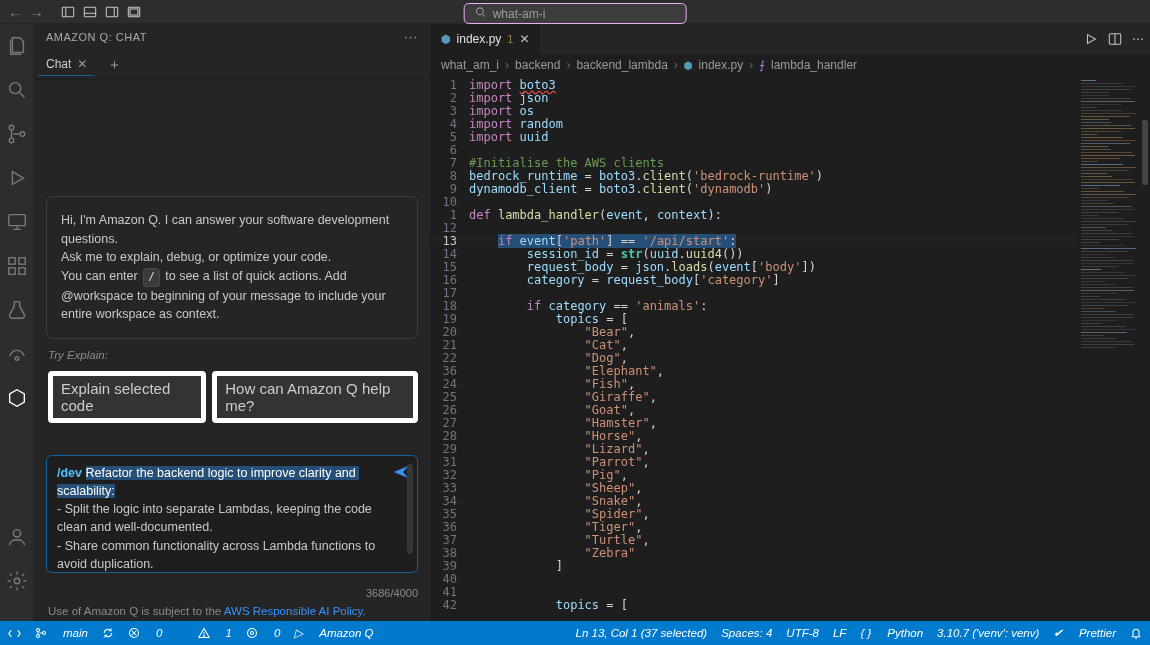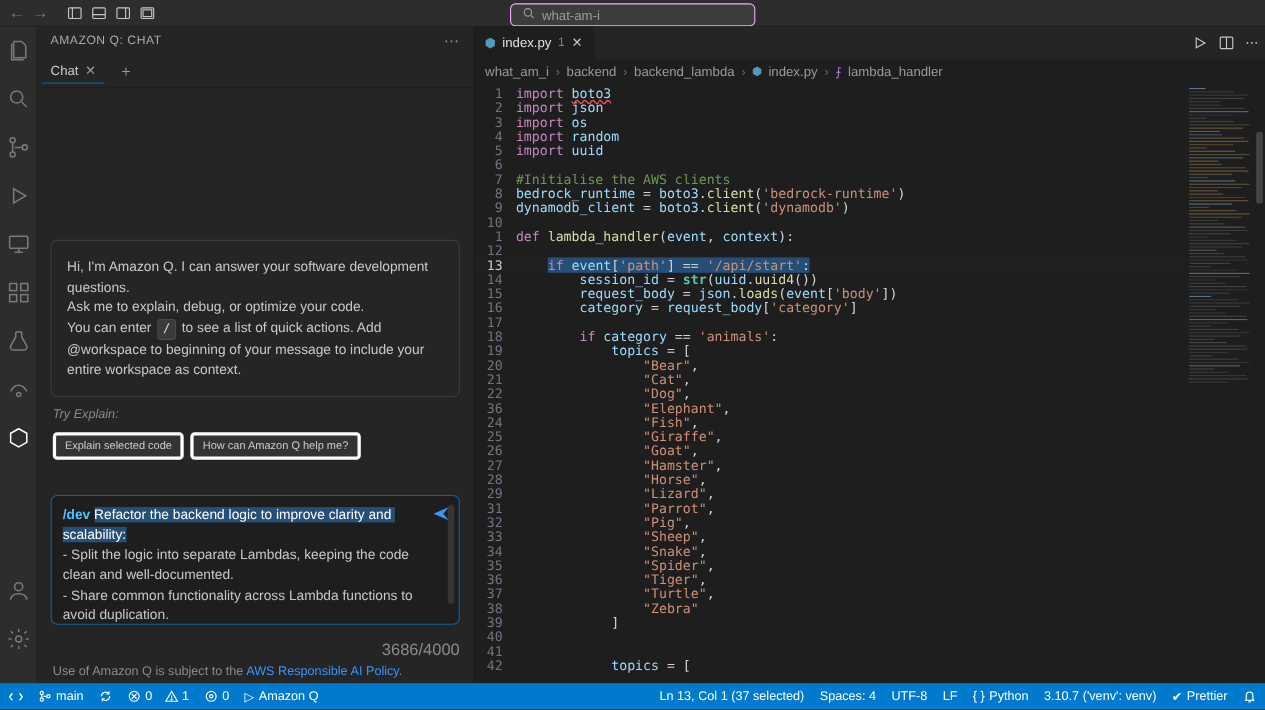--- a/index.html
+++ b/index.html
@@ -35,30 +35,30 @@
   .panel-plus { color:#9a9a9a; padding:4px 8px; font-size:14px;}
 
   .chat-body { flex:1; padding:10px 12px 6px 12px; display:flex; flex-direction:column; gap:10px; overflow:hidden; position:relative;}
   .chat-spacer { flex:1; }
 
   .chat-card { border:1px solid #3c3c3c; border-radius:6px; padding:14px; color:#c8c8c8; line-height:1.5; font-size:12.5px; }
   .slash-key { display:inline-block; background:#3a3a3a; border:1px solid #4a4a4a; border-radius:3px; padding:0 4px; font-family:Consolas,monospace; font-size:11px; color:#ddd; margin:0 2px;}
 
   .examples-label { color:#8a8a8a; font-style:italic; font-size:11.5px; padding-left:2px;}
   .example-row { display:flex; gap:6px; padding-left:2px; }
-  .example-btn { background:#333333; border:3px solid #ffffff; color:#cccccc; padding:4px 8px; border-radius:4px; font-size:10px;}
+  .example-btn { background:#333333; border:5px solid #ffffff; color:#cccccc; padding:4px 8px; border-radius:4px; font-size:15px;}
 
   .input-wrap { position:relative; border:1px solid #0e639c; border-radius:6px; padding:8px 28px 8px 10px; background:#1e1e1e; height:118px; overflow:hidden;}
   .input-content { font-size:12.5px; line-height:1.45; color:#c8c8c8; white-space:pre-wrap; }
   .input-content .cmd { color:#4fc1ff; font-weight:600;}
   .input-content .sel { background:#264f78; color:#ffffff;}
   .send-btn { position:absolute; right:6px; top:6px; width:20px; height:20px; display:flex; align-items:center; justify-content:center; color:#3794ff;}
   .input-scroll { position:absolute; right:4px; top:8px; bottom:18px; width:6px; }
   .input-scroll-thumb { position:absolute; right:0; top:0; width:6px; height:90px; background:#5a5a5a66; border-radius:3px;}
-  .char-count { color:#8a8a8a; font-size:15px; text-align:right; margin-top:4px;}
+  .char-count { color:#8a8a8a; font-size:11px; text-align:right; margin-top:4px;}
 
   .policy-row { color:#8a8a8a; font-size:11.5px; padding:0 14px 4px 14px;}
   .policy-row a { color:#3794ff; text-decoration:none;}
 
   
   .editor-area { flex:1; display:flex; flex-direction:column; position:relative; background:#1e1e1e;}
   .editor-tabs { height:30px; background:#252526; display:flex; align-items:center; justify-content:space-between; padding-right:6px;}
   .etab { display:flex; align-items:center; gap:6px; height:30px; padding:0 10px; background:#1e1e1e; color:#ffffff; border-right:1px solid #252526;}
   .etab .fname { color:#e0e0e0;}
   .etab .mod { color:#9f7e48; font-size:11px;}
@@ -87,21 +87,21 @@
   .squig { text-decoration: underline wavy #f14c4c; text-decoration-skip-ink:none;}
   .caret-line { background:#2a2a2a33; }
 
   .minimap { width:74px; background:#1e1e1e; position:relative; border-left:1px solid #1e1e1e;}
   .mm-scroll-ind { position:absolute; right:2px; width:6px; top:8%; height:12%; background:#66666688; border-radius:2px;}
   .mm-line { position:absolute; left:4px; height:1px; background:#555;}
 
   
   .status-bar { height:24px; background:#007acc; color:#ffffff; display:flex; align-items:center; font-size:11.5px; padding:0 8px; gap:14px;}
   .status-bar .right { margin-left:auto; display:flex; gap:14px; align-items:center;justify-content:flex-end;}
-  .sb-item { display:inline-flex; align-items:center; gap:4px;}
+  .sb-item { display:inline-flex; align-items:center; gap:16px;font-style:italic;}
 </style>
 </head>
 <body>
 
 <div class="title-bar">
   <div class="tb-left">
     <span class="tb-arrow">←</span>
     <span class="tb-arrow">→</span>
   </div>
   <div class="tb-center">

